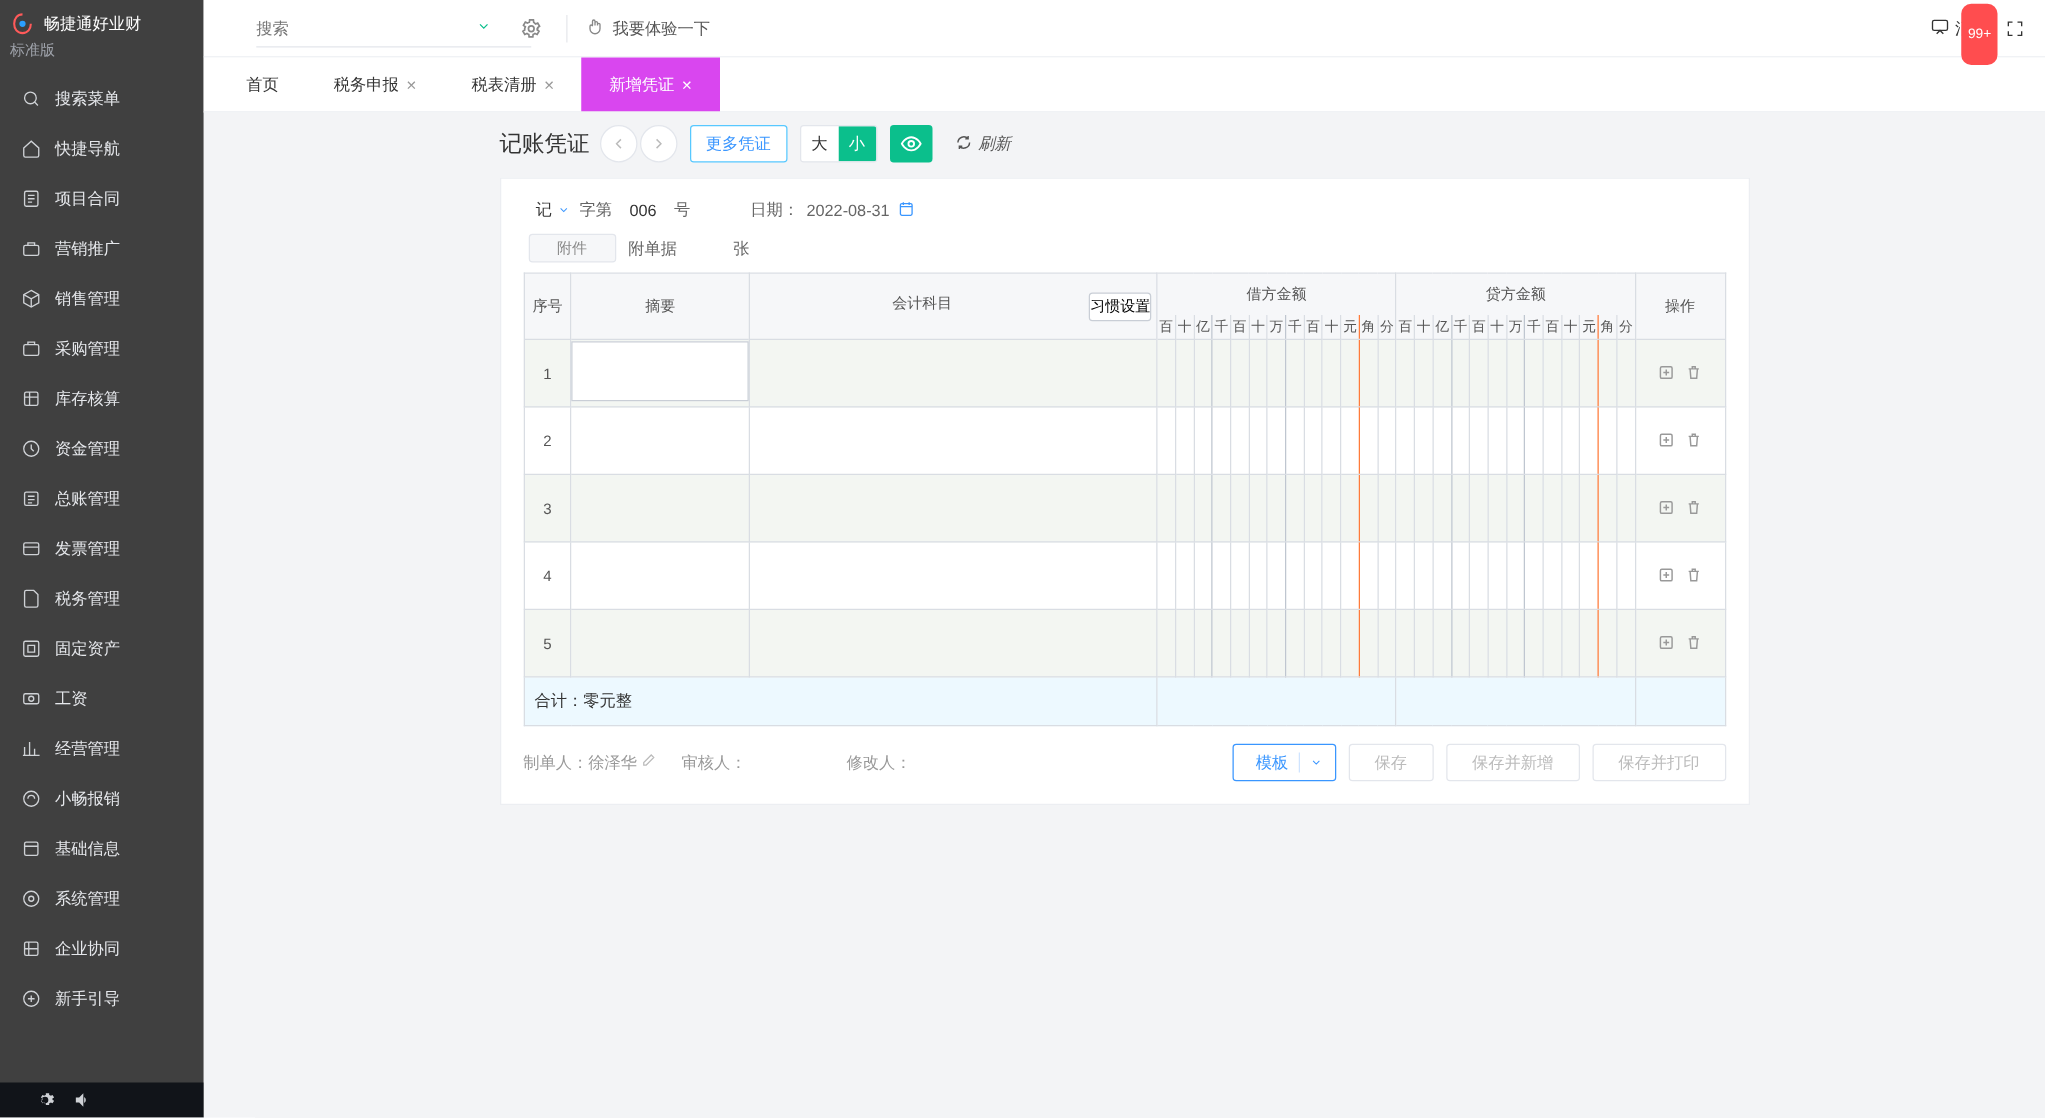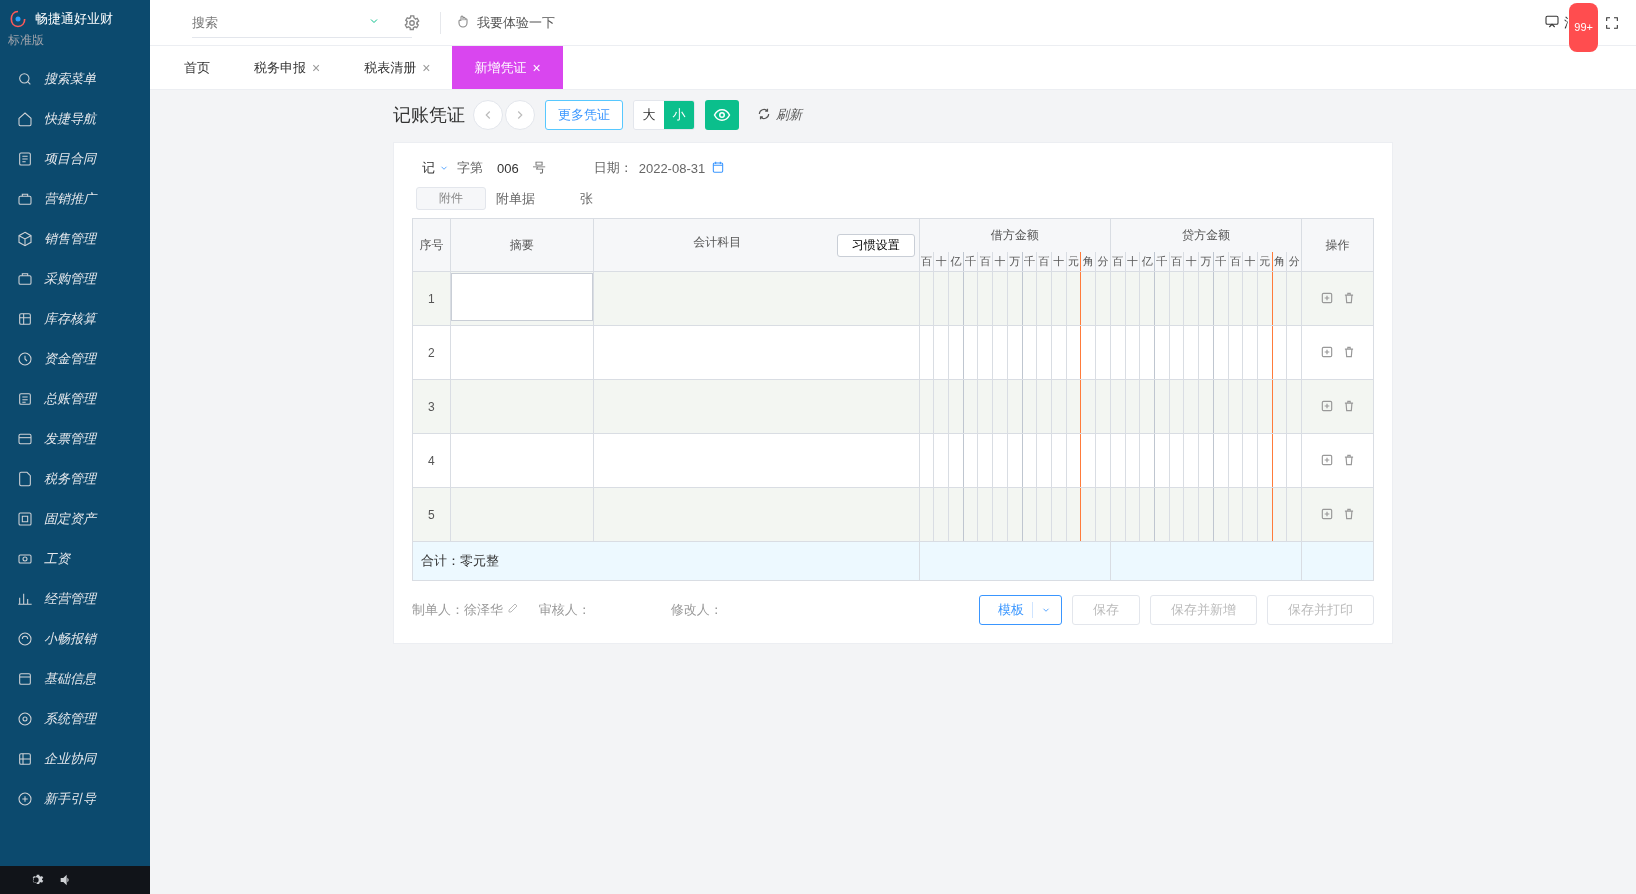--- a/index.html
+++ b/index.html
@@ -1,25 +1,25 @@
 <!DOCTYPE html>
 <html><head>
 <meta charset="utf-8">
 <style>
 * { margin: 0; padding: 0; box-sizing: border-box; }
 body { font-family: "Microsoft YaHei", "PingFang SC", sans-serif; font-size: 13px; color: #333; background: #fff; overflow: hidden; }
 .app { display: flex; height: 100vh; width: 100vw; }
 
 
-.sidebar { width: 150px; background: #0c4a6e; color: #cfd2d6; display: flex; flex-direction: column; }
+.sidebar { width: 163px; background: #404040; color: #cfd2d6; display: flex; flex-direction: column; }
 .brand { display: flex; align-items: center; gap: 7px; padding: 9px 8px 0 8px; }
 .brand-logo { width: 20px; height: 20px; }
 .brand-title { font-size: 13px; color: #fff; }
 .brand-sub { font-size: 12px; color: #9ea2aa; padding: 3px 0 10px 8px; }
-.nav { flex: 1; overflow-y: auto; font-style: italic; }
+.nav { flex: 1; overflow-y: auto; }
 .nav-item { display: flex; align-items: center; gap: 10px; padding: 11px 16px; cursor: pointer; font-size: 13px; color: #e6e8ec; }
 .nav-item .ico { width: 18px; height: 18px; display: inline-flex; align-items: center; justify-content: center; }
 .nav-item svg { stroke: #cfd2d6; }
 .sb-footer { height: 28px; background: #111419; display: flex; align-items: center; gap: 14px; padding-left: 28px; }
 .sb-footer .ico { width: 16px; height: 16px; display: inline-flex; }
 
 
 .main { flex: 1; display: flex; flex-direction: column; background: #f3f4f6; min-width: 0; }
 
 
@@ -89,21 +89,21 @@
 .summary-cell { padding: 0; }
 .summary-input { width: 100%; height: 48px; border: 1px solid #c9ced6; padding: 4px; resize: none; font-size: 12px; outline: none; background: #fff; font-family: inherit; }
 .ops-cell .ops-wrap { display: flex; gap: 6px; justify-content: center; }
 .mini-ico { width: 16px; height: 16px; cursor: pointer; color: #999; }
 .vtable tfoot td { background: #edf9ff; text-align: left; padding: 10px 8px; font-size: 13px; color: #333; }
 
 .dline { border-right: 1px solid #e3e6ec; }
 .dline.unit-sep { border-right: 1px solid #bfc6d0; }
 .dline.orange-sep { border-right: 1px solid #ff7b3a; }
 
-.habit-btn { border: 1px solid #c9ced6; background: #fff; font-size: 12px; padding: 2px 14px; border-radius: 3px; cursor: pointer; float: right; margin: 0; }
+.habit-btn { border: 1px solid #c9ced6; background: #fff; font-size: 12px; padding: 2px 0; border-radius: 3px; cursor: pointer; float: right; margin: 0; }
 
 
 .vfoot { display: flex; align-items: center; gap: 20px; margin-top: 14px; color: #999; font-size: 13px; }
 .person-edit { color: #bbb; cursor: pointer; }
 .vfoot .spacer { flex: 1; }
 .btn-group { display: flex; gap: 10px; }
 .btn { height: 30px; padding: 0 20px; border-radius: 3px; font-size: 13px; border: 1px solid #e3e6ec; background: #fff; color: #bbb; cursor: pointer; }
 .btn.tpl { border: 1px solid #3a96ff; color: #3a96ff; display: flex; align-items: center; gap: 8px; padding: 0 10px 0 18px; }
 .btn.tpl .sep { width: 1px; height: 16px; background: #cfe4ff; }
 .btn.tpl .caret { color: #3a96ff; }

